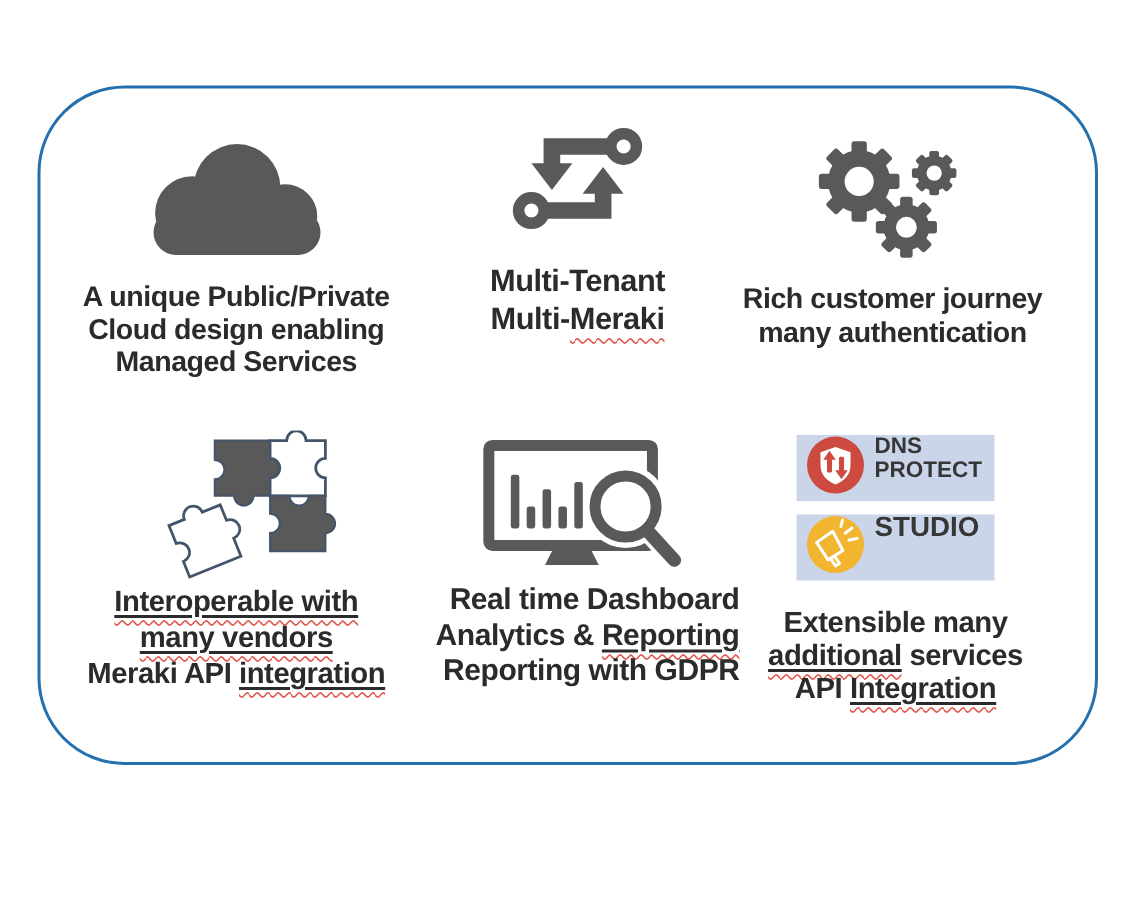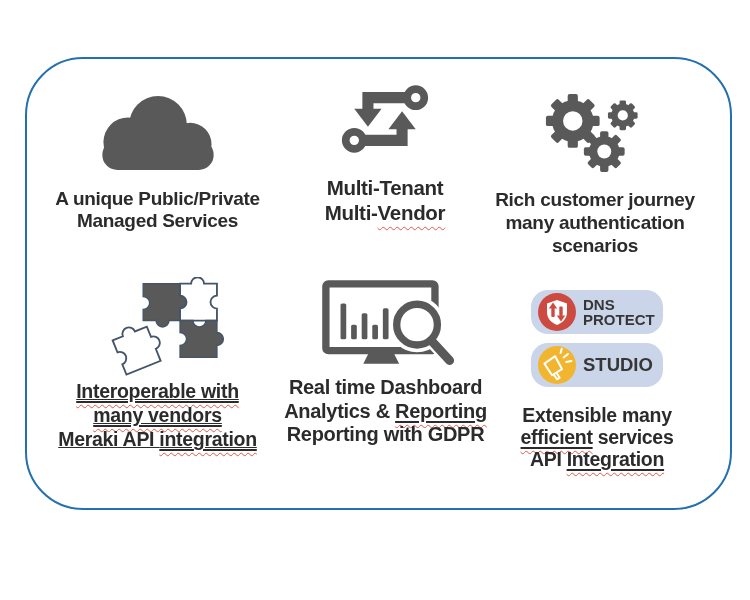--- a/index.html
+++ b/index.html
@@ -18,22 +18,22 @@
   .cap-c4{font-size:19.5px;line-height:24px;margin-top:2px;}
   .cap-c5{font-size:20px;line-height:23.5px;margin-top:9px;}
   .cap-c6{font-size:19.5px;line-height:22px;margin-top:17px;}
   
   .u{text-decoration:underline;text-decoration-thickness:2px;text-underline-offset:3px;}
   
   .w{text-decoration:underline;text-decoration-style:wavy;text-decoration-color:#E2574C;
      text-decoration-thickness:1.2px;text-underline-offset:5.5px;}
   
   .badge-col{width:132px;margin:0 auto;}
-  .badge{width:132px;height:44px;background:#CBD5E9;display:flex;align-items:center;
-         box-sizing:border-box;padding-left:6px;gap:6px;border-radius:17px;}
+  .badge{width:132px;height:44px;background:#CBD5E9;display:flex;align-items:flex-start;
+         box-sizing:border-box;padding-left:6px;gap:6px;}
   .badge + .badge{margin-top:9px;}
   .badge-text{font-weight:700;color:#363636;text-align:left;font-size:15px;line-height:15.5px;letter-spacing:0;}
   .badge-text.studio{font-size:18.5px;}
   svg{display:block;}
 </style>
 </head>
 <body>
 
 <div class="stage">
   <div class="frame"></div>
@@ -44,20 +44,21 @@
         <g fill="#595959">
           <circle cx="40" cy="50" r="23"></circle>
           <circle cx="68" cy="34" r="27"></circle>
           <circle cx="98" cy="52" r="20"></circle>
           <rect x="16" y="48" width="104" height="28" rx="14"></rect>
         </g>
       </svg>
     </div>
     <div class="caption cap-c1">
       <span class="cap-line"><span>A unique Public/Private</span></span>
+      <span class="cap-line"><span>Cloud design enabling</span></span>
       <span class="cap-line"><span>Managed Services</span></span>
     </div>
   </div>
 
   <div class="cell" style="left:292px;top:84px;width:186px;">
     <div class="icon-wrap">
       <svg width="96" height="70" viewBox="0 0 112 82" aria-hidden="true">
         <g stroke="#595959" fill="none">
           <circle cx="92" cy="16" r="10" stroke-width="9"></circle>
           <path d="M80 16 H36 V30" stroke-width="13"></path>
@@ -65,21 +66,21 @@
           <path d="M32 66 H76 V52" stroke-width="13"></path>
         </g>
         <g fill="#595959">
           <polygon points="20,29 52,29 36,50"></polygon>
           <polygon points="60,53 92,53 76,32"></polygon>
         </g>
       </svg>
     </div>
     <div class="caption cap-c2">
       <span class="cap-line"><span>Multi-Tenant</span></span>
-      <span class="cap-line"><span>Multi-</span><span class="w">Vendor</span></span>
+      <span class="cap-line"><span>Multi-</span><span class="w">Meraki</span></span>
     </div>
   </div>
 
   <div class="cell" style="left:480px;top:93px;width:230px;">
     <div class="icon-wrap">
       <svg width="100" height="80" viewBox="0 0 108 86" aria-hidden="true">
         <g fill="#595959">
 
           <g>
             <rect x="24.5" y="1" width="11" height="13" rx="2"></rect>
@@ -118,45 +119,44 @@
             <rect x="59.5" y="41" width="9" height="10" rx="2" transform="rotate(315 64 63)"></rect>
             <circle cx="64" cy="63" r="16.5"></circle>
             <circle cx="64" cy="63" r="7.5" fill="#fff"></circle>
           </g>
         </g>
       </svg>
     </div>
     <div class="caption cap-c3">
       <span class="cap-line"><span>Rich customer journey</span></span>
       <span class="cap-line"><span>many authentication</span></span>
-      <span class="cap-line"><span>scenarios</span></span>
-    </div>
-  </div>
-
-  <div class="cell" style="left:40px;top:277px;width:235px;text-decoration:underline;">
+    </div>
+  </div>
+
+  <div class="cell" style="left:40px;top:287px;width:235px;">
     <div class="icon-wrap" style="margin-left:22px;">
       <svg width="118" height="100" viewBox="2 8 128 102" aria-hidden="true">
 
         <path d="M38,12 H78 V25 A7 7 0 1 1 78,39 V52 H66 A7 7 0 1 1 52,52 H38 V40 A7 7 0 1 0 38,26 Z" fill="#595959" stroke="#44546A" stroke-width="1.5"></path>
 
         <path d="M78,52 V39 A7 7 0 1 0 78,25 V12 H90 A7 7 0 1 1 104,12 H118 V25 A7 7 0 1 0 118,39 V52 Z" fill="#fff" stroke="#44546A" stroke-width="2"></path>
 
         <path d="M78,52 H92 A7 7 0 1 0 106,52 H118 V65 A7 7 0 1 1 118,79 V92 H78 V79 A7 7 0 1 0 78,65 Z" fill="#595959" stroke="#44546A" stroke-width="1.5"></path>
 
         <path d="M12,62 H24 A7 7 0 1 1 38,62 H52 V74 A7 7 0 1 1 52,88 V102 H12 V90 A7 7 0 1 0 12,76 Z" fill="#fff" stroke="#44546A" stroke-width="2" transform="rotate(-22 32 82) translate(-2 2)"></path>
       </svg>
     </div>
     <div class="caption cap-c4">
       <span class="cap-line"><span class="u"><span class="w">Interoperable with</span></span></span>
       <span class="cap-line"><span class="u"><span class="w">many vendors</span></span></span>
       <span class="cap-line"><span>Meraki API </span><span class="u"><span class="w">integration</span></span></span>
     </div>
   </div>
 
-  <div class="cell" style="left:278px;top:279px;width:215px;">
+  <div class="cell" style="left:278px;top:292px;width:215px;text-align:right;">
     <div class="icon-wrap" style="margin-left:10px;">
       <svg width="140" height="88" viewBox="0 0 172 108" aria-hidden="true">
         <rect x="6" y="6" width="134" height="82" rx="3" fill="#fff" stroke="#595959" stroke-width="9"></rect>
         <g fill="#595959">
           <rect x="24" y="30" width="7" height="44" rx="2"></rect>
           <rect x="37" y="56" width="7" height="18" rx="2"></rect>
           <rect x="50" y="42" width="7" height="32" rx="2"></rect>
           <rect x="63" y="56" width="7" height="18" rx="2"></rect>
           <rect x="76" y="36" width="7" height="38" rx="2"></rect>
           <polygon points="58,92 90,92 96,104 52,104"></polygon>
@@ -201,17 +201,17 @@
             <path d="M26,9 L28,5"></path>
             <path d="M28,14 L33,11.5"></path>
             <path d="M29.5,19 L35,19"></path>
           </g>
         </svg>
         <div class="badge-text studio">STUDIO</div>
       </div>
     </div>
     <div class="caption cap-c6">
       <span class="cap-line"><span>Extensible many</span></span>
-      <span class="cap-line"><span class="u"><span class="w">efficient</span></span><span> services</span></span>
+      <span class="cap-line"><span class="u"><span class="w">additional</span></span><span> services</span></span>
       <span class="cap-line"><span>API </span><span class="u"><span class="w">Integration</span></span></span>
     </div>
   </div>
 </div>
 
 </body></html>

